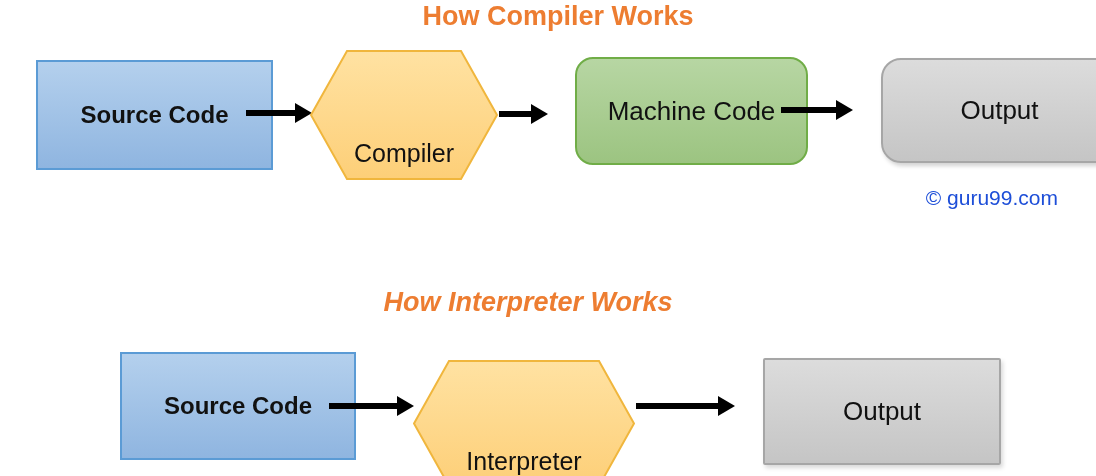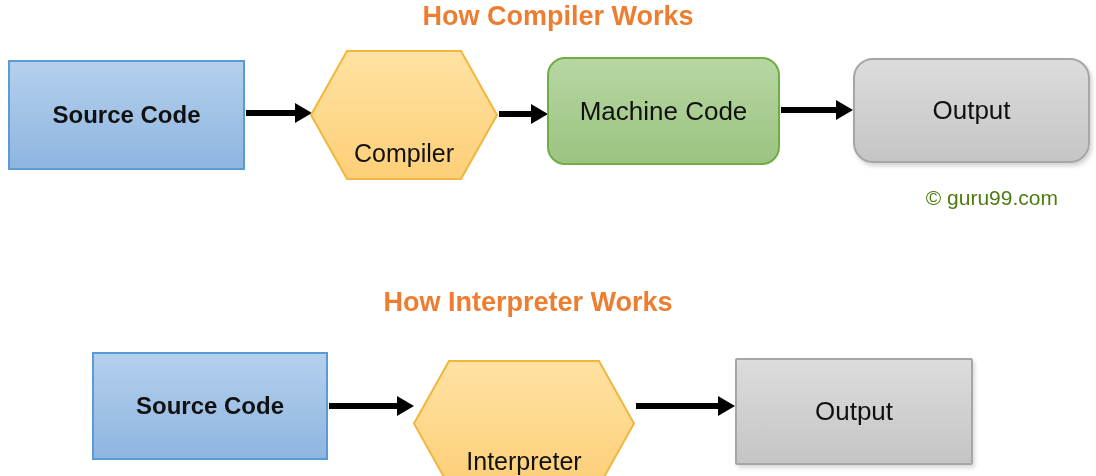--- a/index.html
+++ b/index.html
@@ -13,26 +13,27 @@
   html,body{margin:0;padding:0;background:#fff;}
   body{font-family:"Liberation Sans", sans-serif; color:#111;}
   .canvas{position:relative; width:1096px; height:476px; background:#fff; overflow:hidden;}
 
   .flow-title{
     position:absolute; margin:0; text-align:center;
     font-size:27px; font-weight:bold; color:var(--title-orange);
     letter-spacing:0px;
   }
   #title-compiler{top:1px; left:20px; width:1076px;}
-  #title-interpreter{top:287px; left:0px; width:1056px;}
+  #title-interpreter{top:287px; left:0px; width:1056px;font-style:italic;}
 
   .node{
     position:absolute; box-sizing:border-box;
     display:flex; align-items:center; justify-content:center;
     font-size:25px;
+    margin-left:28px;
   }
   .node .label{white-space:nowrap;}
   .node.blue{
     background:linear-gradient(to bottom, var(--blue-fill-top), var(--blue-fill-bottom));
     border:2px solid var(--blue-border);
     font-weight:bold; font-size:24px;
   }
   .node.green{
     background:linear-gradient(to bottom, var(--green-fill-top), var(--green-fill-bottom));
     border:2px solid var(--green-border);
@@ -62,21 +63,21 @@
   .arrow{position:absolute; height:20px;}
   .arrow .shaft{position:absolute; left:0; right:15px; top:7px; height:6px; background:var(--arrow-black);}
   .arrow .head{
     position:absolute; right:0; top:0; width:0; height:0;
     border-top:10px solid transparent; border-bottom:10px solid transparent;
     border-left:17px solid var(--arrow-black);
   }
 
   .copyright{
     position:absolute; top:186px; right:38px;
-    font-size:21px; color:#4d7c0f; white-space:nowrap;
+    font-size:21px; color:#1d4ed8; white-space:nowrap;
   }
 </style>
 </head>
 <body>
 
 <div class="canvas">
 
   <section>
     <h1 class="flow-title" id="title-compiler">How Compiler Works</h1>
 

